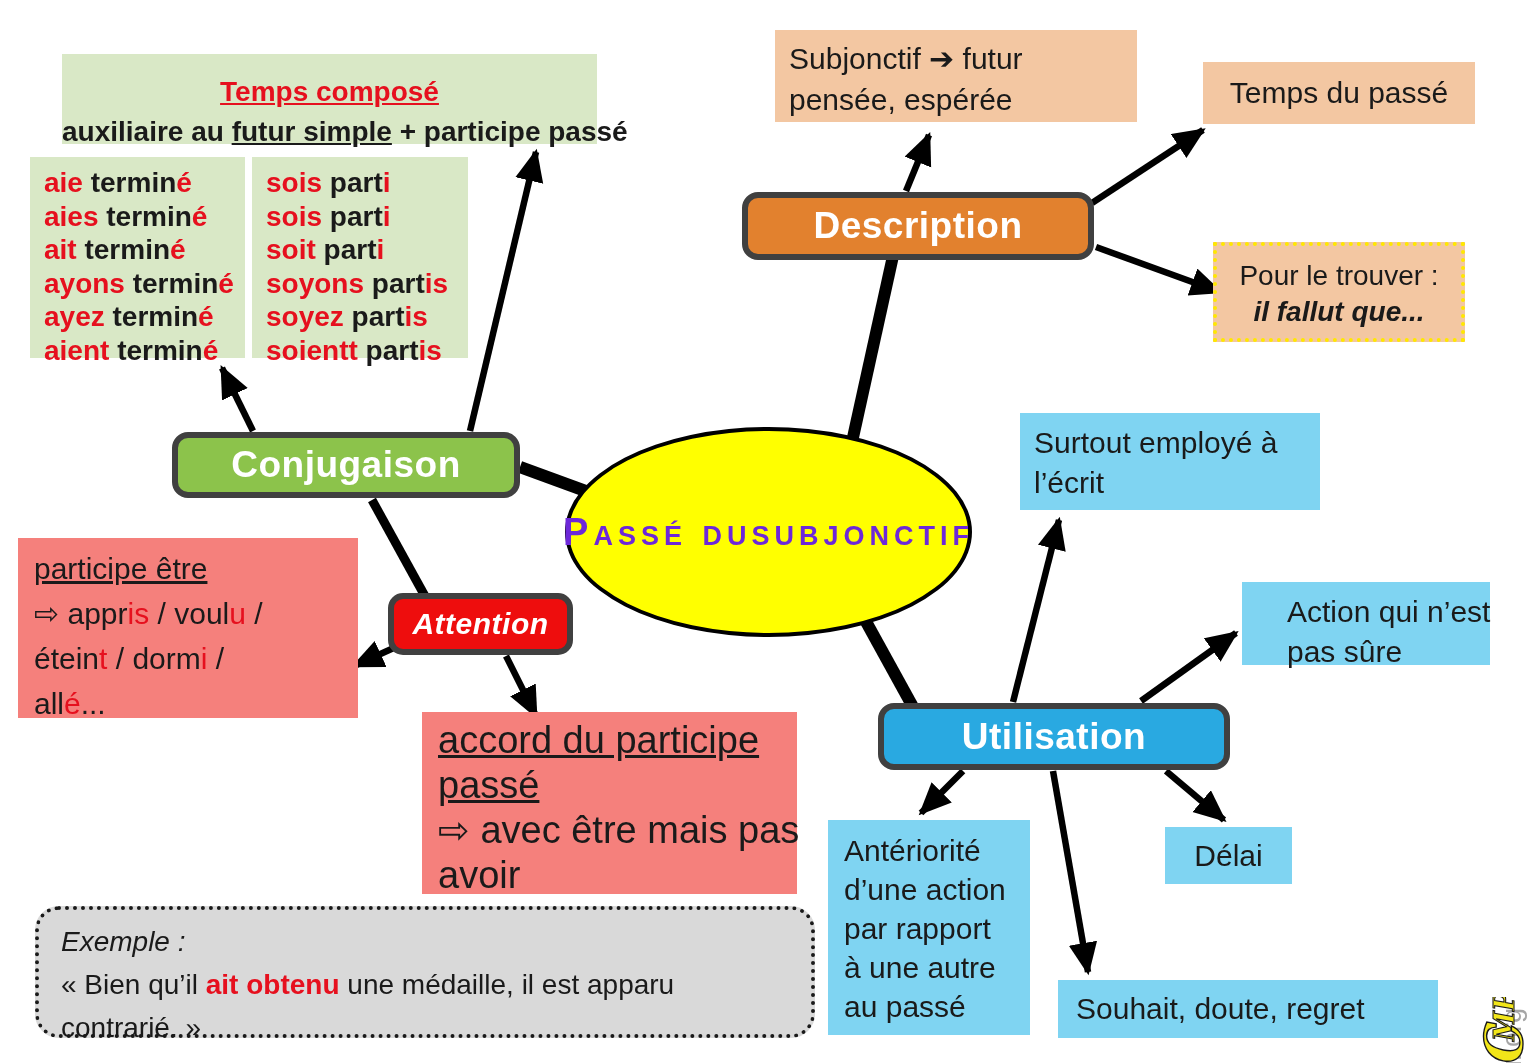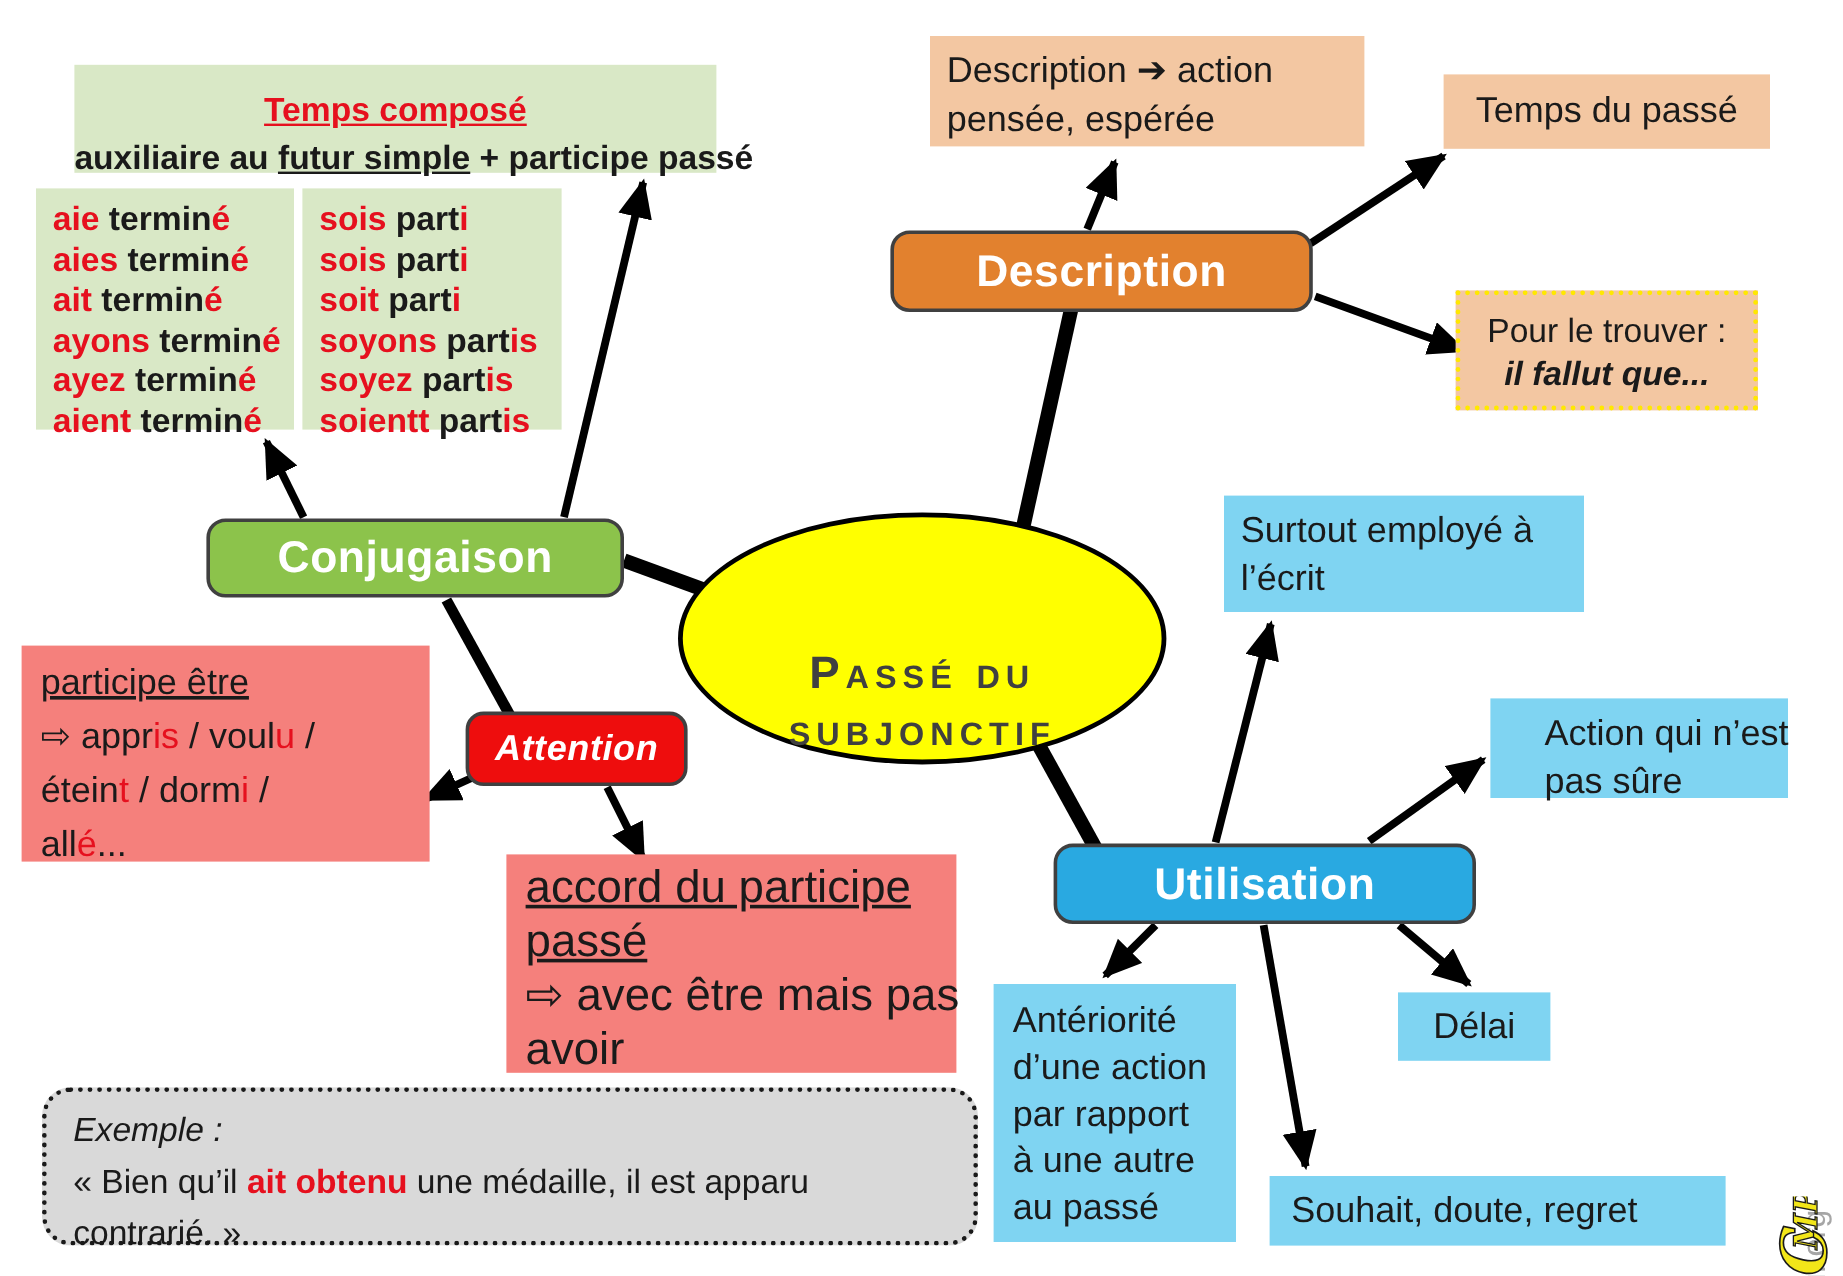--- a/index.html
+++ b/index.html
@@ -4,33 +4,33 @@
 <style>
   html,body{margin:0;padding:0;background:#ffffff;}
   #canvas{
     position:relative;width:1536px;height:1063px;background:#ffffff;overflow:hidden;
     font-family:"Liberation Sans","DejaVu Sans",sans-serif;color:#1a1a1a;
   }
   #edges{position:absolute;left:0;top:0;z-index:1;}
   .abs{position:absolute;z-index:2;box-sizing:border-box;}
   
   .node{
-    border:3px solid #404040;border-radius:16px;color:#fff;font-weight:700;
+    border:6px solid #404040;border-radius:16px;color:#fff;font-weight:700;
     display:flex;align-items:center;justify-content:center;letter-spacing:.5px;
   }
   .node-green{background:#8cc34b;font-size:37px;}
   .node-orange{background:#e2812e;font-size:37px;}
   .node-blue{background:#29a9e1;font-size:37px;}
   .node-red{background:#ee0d0d;font-size:30px;font-style:italic;border-radius:15px;}
   
   .ellipse{
     background:#ffff00;border:4px solid #000;border-radius:50%;
-    display:flex;flex-direction:column;align-items:center;justify-content:flex-end;
+    display:flex;flex-direction:row;align-items:center;justify-content:center;
     font-weight:700;font-size:38px;line-height:48px;font-variant:small-caps;
-    letter-spacing:5px;color:#404040;
+    letter-spacing:5px;color:#6d28d9;
   }
   
   .pale-green{background:#d9e8c6;}
   .peach{background:#f3c7a2;}
   .salmon{background:#f5807c;}
   .light-blue{background:#7fd4f2;}
   .gray-box{background:#d9d9d9;}
   
   .red{color:#e6101e;}
   .u{text-decoration:underline;}
@@ -139,21 +139,21 @@
       <div class="ln"><span>« Bien qu’il </span><span class="red b">ait obtenu</span><span> une médaille, il est apparu</span></div>
       <div class="ln"><span>contrarié. »</span></div>
     </div>
 
   <div class="abs ellipse" style="left:565px;top:427px;width:407px;height:210px;">
     <div class="ln">Passé du</div>
     <div class="ln">subjonctif</div>
   </div>
 
   <div class="abs peach subj" style="left:775px;top:30px;width:362px;height:92px;">
-    <div class="ln">Description ➔ action</div>
+    <div class="ln">Subjonctif ➔ futur</div>
     <div class="ln">pensée, espérée</div>
   </div>
 
   <div class="abs node node-orange" style="left:742px;top:192px;width:352px;height:68px;">Description</div>
 
   <div class="abs peach centered" style="left:1203px;top:62px;width:272px;height:62px;">Temps du passé</div>
 
   <div class="abs peach plt" style="left:1213px;top:242px;width:252px;height:100px;">
     <div class="ln">Pour le trouver :</div>
     <div class="ln plt2">il fallut que...</div>

